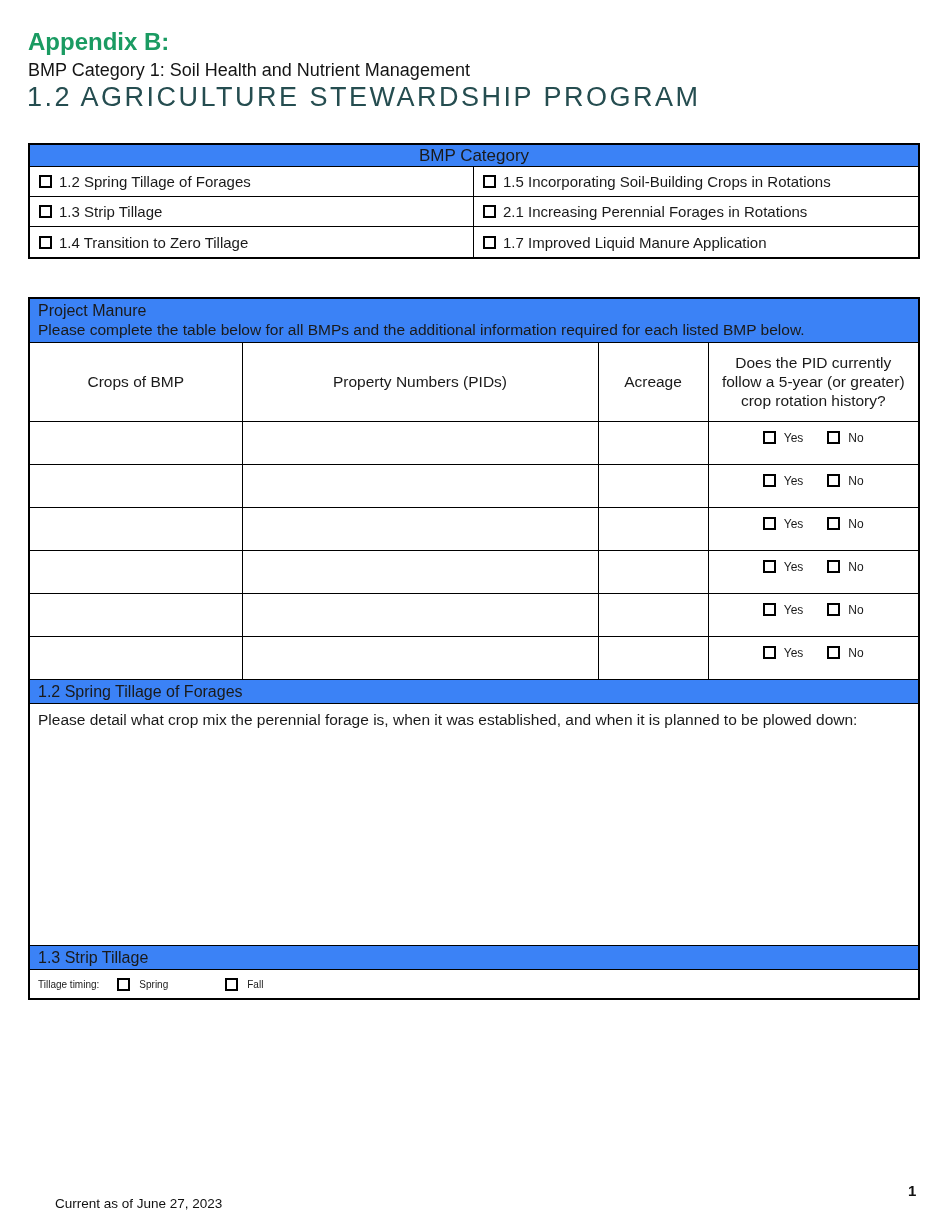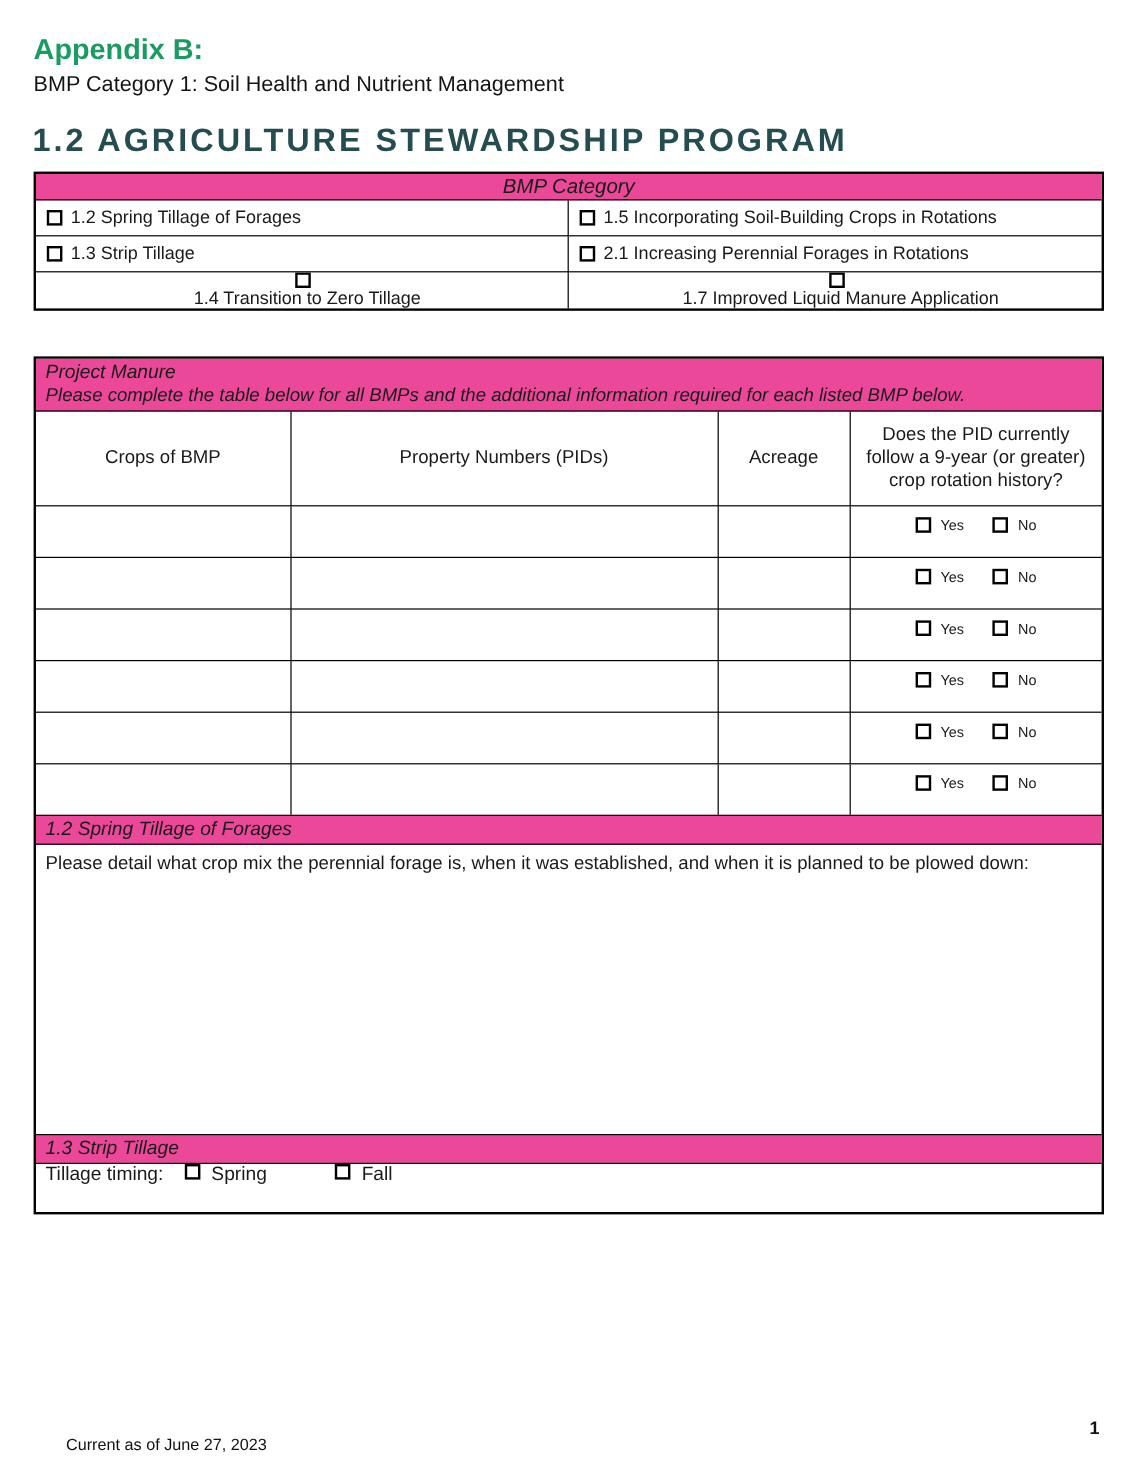--- a/index.html
+++ b/index.html
@@ -21,25 +21,25 @@
   .appendix-title {
     position: absolute; left: 28px; top: 28px;
     font-size: 24px; font-weight: 700; color: #1a9b62;
   }
   .subtitle {
     position: absolute; left: 28px; top: 60px;
     font-size: 18px; font-weight: 400; color: #141414;
   }
   .main-title {
     position: absolute; left: 27px; top: 82px;
-    font-size: 27px; font-weight: 700; letter-spacing: 2.5px; color: #254d50; margin-top: 20px;
-  }
-
-  
-  .green { background: #ec4899; font-style: italic; }
+    font-size: 27px; font-weight: 400; letter-spacing: 2.5px; color: #254d50;
+  }
+
+  
+  .green { background: #3b82f6; }
   .cb {
     display: inline-block;
     width: 13px; height: 13px;
     border: 2px solid #000;
     background: #fff;
     vertical-align: -1px;
     flex: 0 0 auto;
   }
 
   
@@ -54,21 +54,21 @@
   }
   .bmp-grid { display: flex; flex-wrap: wrap; }
   .bmp-cell {
     width: 50%; height: 30px;
     display: flex; align-items: center;
     padding-left: 9px;
     font-size: 15px;
     border-bottom: 1px solid #000;
   }
   .bmp-cell.left-col { border-right: 1px solid #000; }
-  .bmp-cell.last-row { border-bottom: none; flex-direction: column; }
+  .bmp-cell.last-row { border-bottom: none; }
   .bmp-cell .cb { margin-right: 7px; }
 
   
   .form-stack {
     position: absolute; left: 28px; top: 297px; width: 892px;
     border: 2px solid #000;
   }
   .pd-header {
     padding: 2px 8px 3px 8px;
     border-bottom: 1px solid #000;
@@ -109,24 +109,24 @@
     border-top: 1px solid #000;
     border-bottom: 1px solid #000;
   }
   .section-bar.first { border-top: 1px solid #000; }
   .section-body {
     height: 241px;
     padding: 5px 8px;
     font-size: 15.5px; line-height: 21px;
   }
   .timing-row {
-    height: 40px;
-    display: flex; 
+    height: 28px;
+    display: flex; align-items: center;
     padding-left: 8px;
-    font-size: 16px;
+    font-size: 10px;
   }
   .timing-row .t-label { margin-right: 18px; }
   .timing-row .cb { margin-right: 9px; }
   .timing-row .opt { margin-right: 57px; }
 
   
   .footer-date {
     position: absolute; left: 55px; top: 1196px;
     font-size: 13.5px; color: #111;
   }
@@ -186,21 +186,21 @@
           <col class="c1">
           <col class="c2">
           <col class="c3">
           <col class="c4">
         </colgroup>
       <thead>
         <tr>
           <th>Crops of BMP</th>
           <th>Property Numbers (PIDs)</th>
           <th>Acreage</th>
-          <th>Does the PID currently follow a 9-year (or greater) crop rotation history?</th>
+          <th>Does the PID currently follow a 5-year (or greater) crop rotation history?</th>
         </tr>
       </thead>
       <tbody id="pd-rows">
           <tr>
             <td></td>
             <td></td>
             <td></td>
             <td>
               <div class="yesno">
                 <span class="cb"></span>

